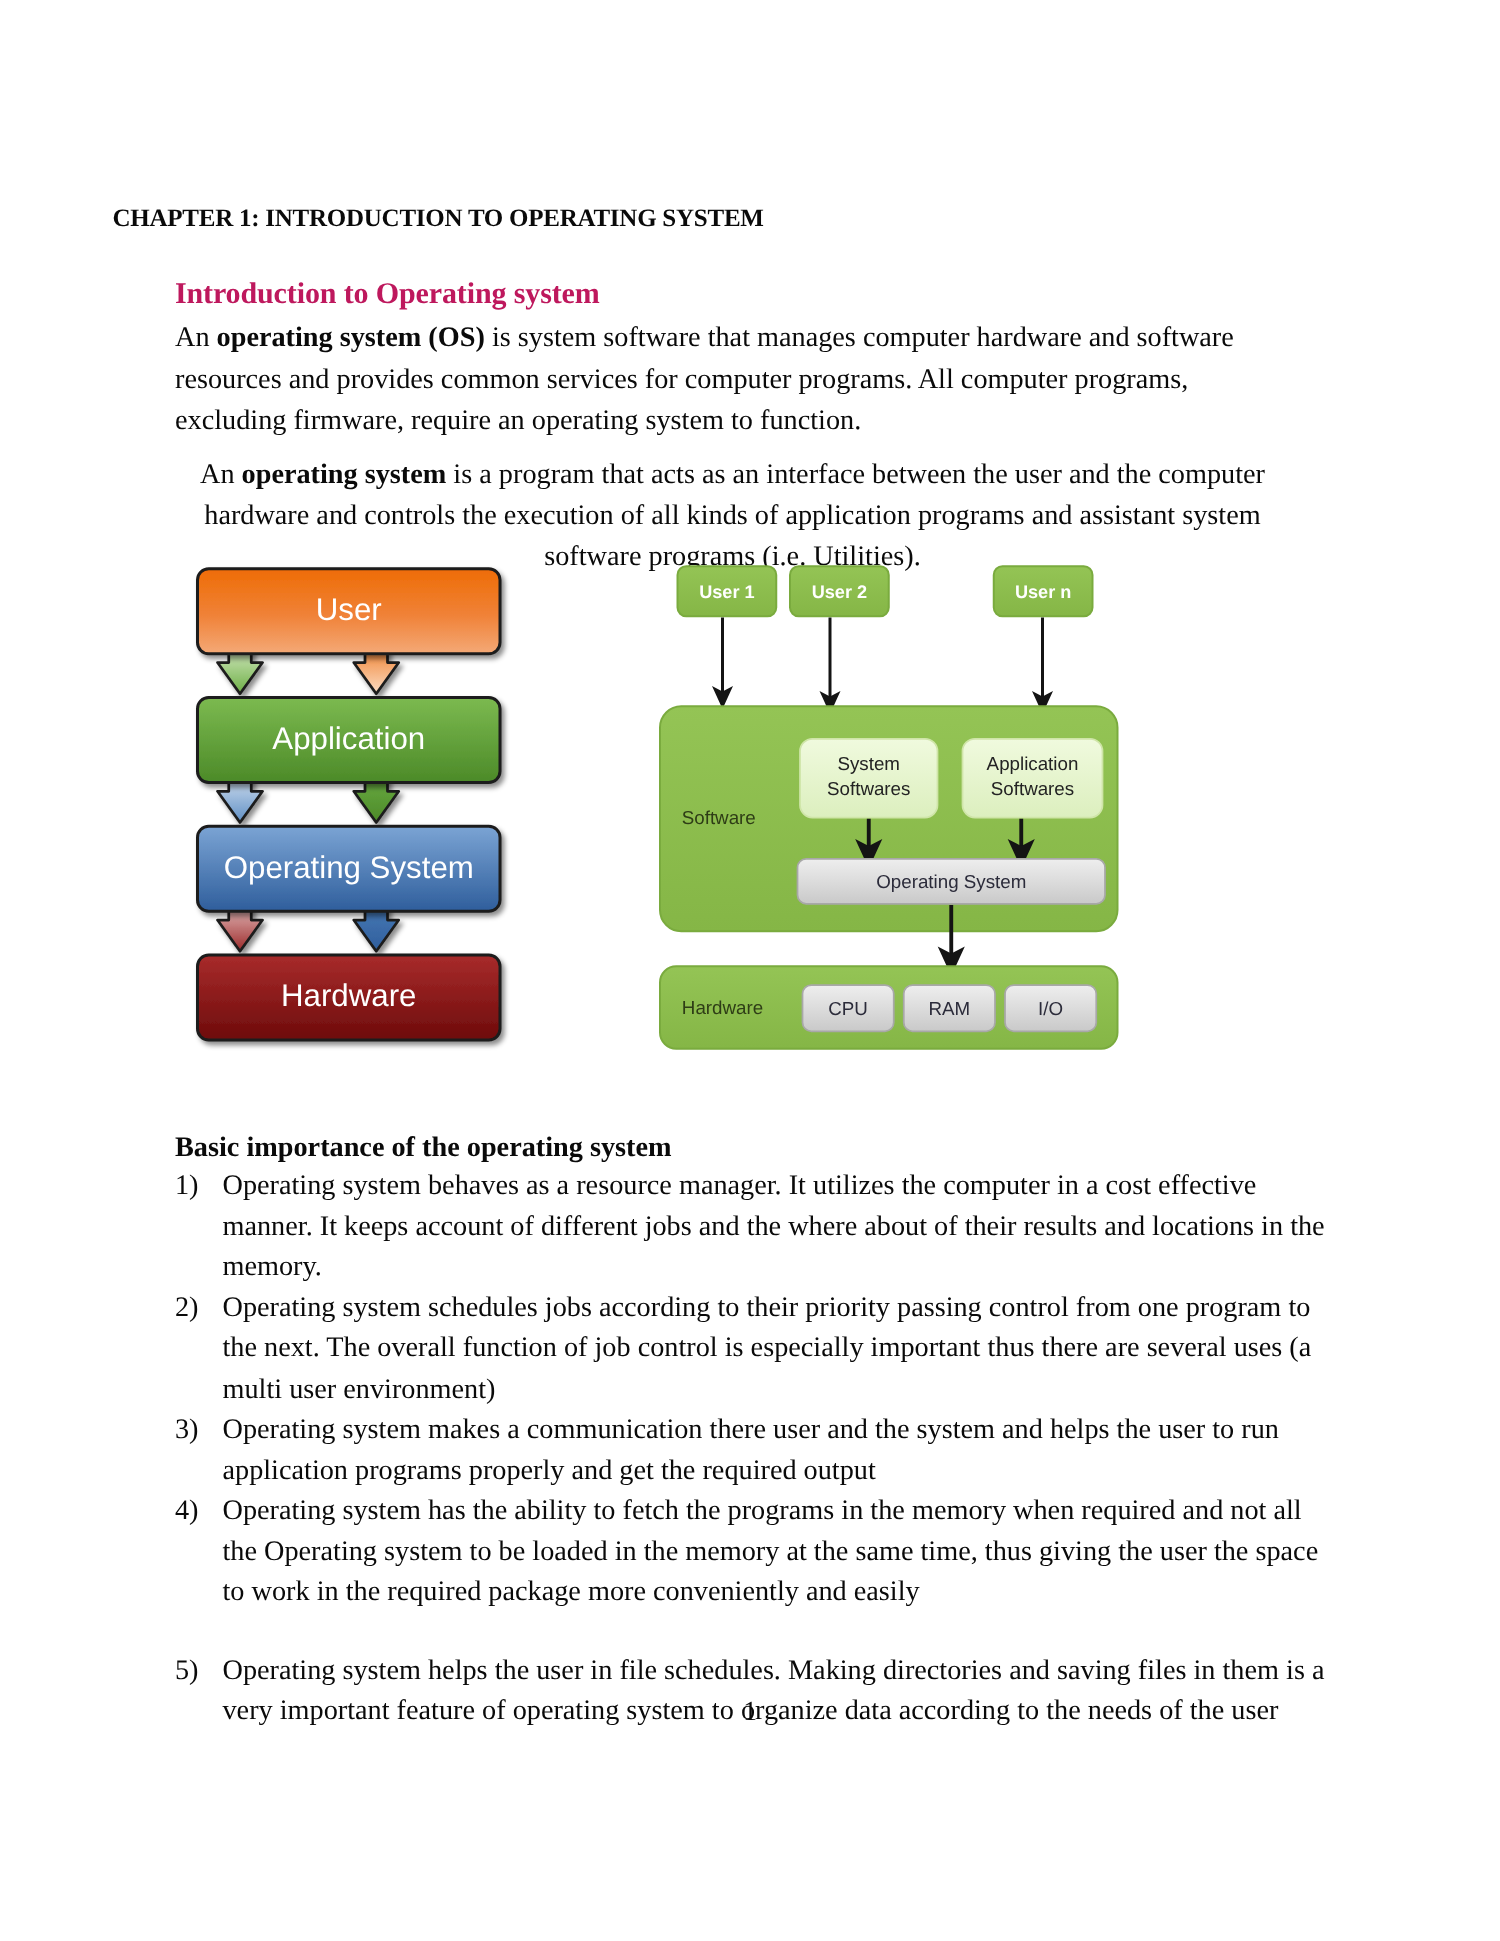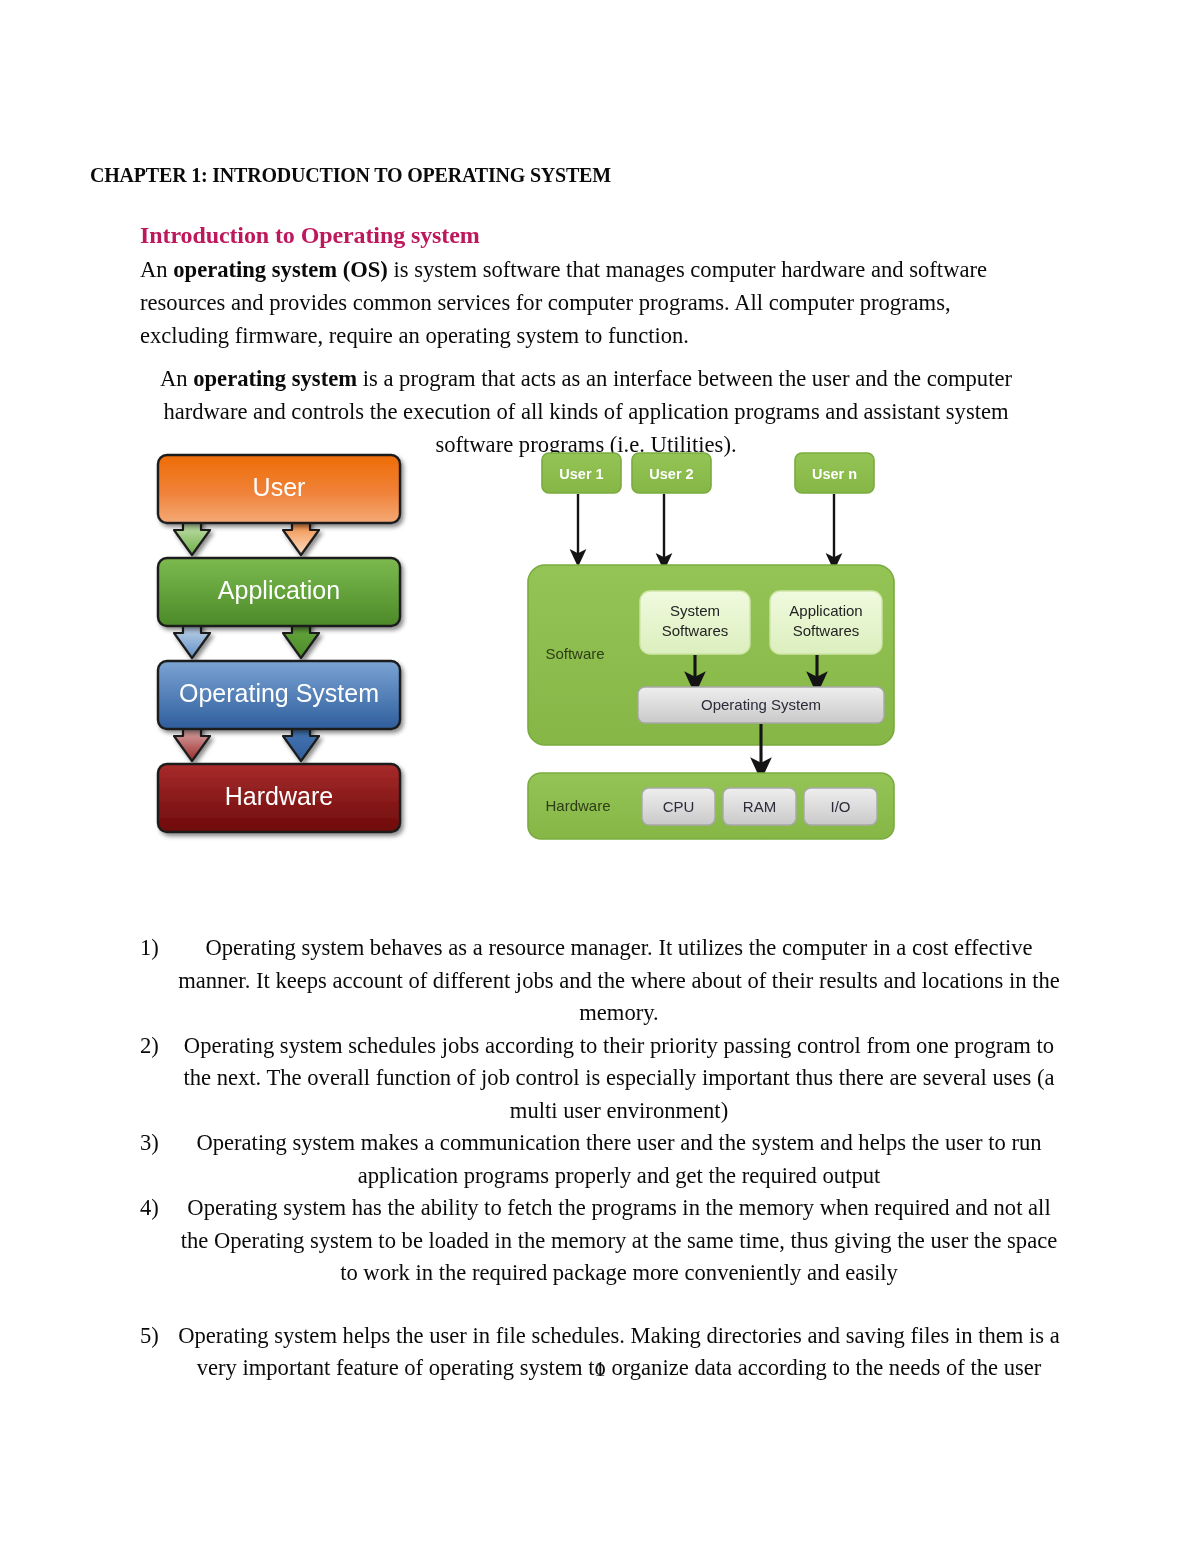--- a/index.html
+++ b/index.html
@@ -105,21 +105,20 @@
   }
   .li-row.gap-before { margin-top: 30px; }
   .li-marker {
     width: 38px;
     flex: 0 0 38px;
     text-align: left;
   }
   .li-text {
     flex: 1 1 auto;
     width: 882px;
-    text-align: center;
   }
 
   
   .page-number {
     position: absolute;
     left: 0;
     top: 1356px;
     width: 1200px;
     text-align: center;
     font-size: 22px;
@@ -320,20 +319,21 @@
       </g>
       <text x="239.5" y="368" text-anchor="middle" font-family="'Liberation Sans', sans-serif" font-size="15" fill="#2b2b3a">RAM</text>
 
       <g>
         <rect x="284" y="344" width="73" height="37" rx="7" ry="7" fill="url(#bgGray)" stroke="#a8a8a8" stroke-width="1.4"></rect>
       </g>
       <text x="320.5" y="368" text-anchor="middle" font-family="'Liberation Sans', sans-serif" font-size="15" fill="#2b2b3a">I/O</text>
     </svg>
   </div>
 
+  <div class="list-heading">Basic importance of the operating system</div>
 
   <div class="num-list">
     <div class="li-row">
       <span class="li-marker">1)</span>
       <span class="li-text">Operating system behaves as a resource manager. It utilizes the computer in a cost effective manner. It keeps account of different jobs and the where about of their results and locations in the memory.</span>
     </div>
     <div class="li-row">
       <span class="li-marker">2)</span>
       <span class="li-text">Operating system schedules jobs according to their priority passing control from one program to the next. The overall function of job control is especially important thus there are several uses (a multi user environment)</span>
     </div>

